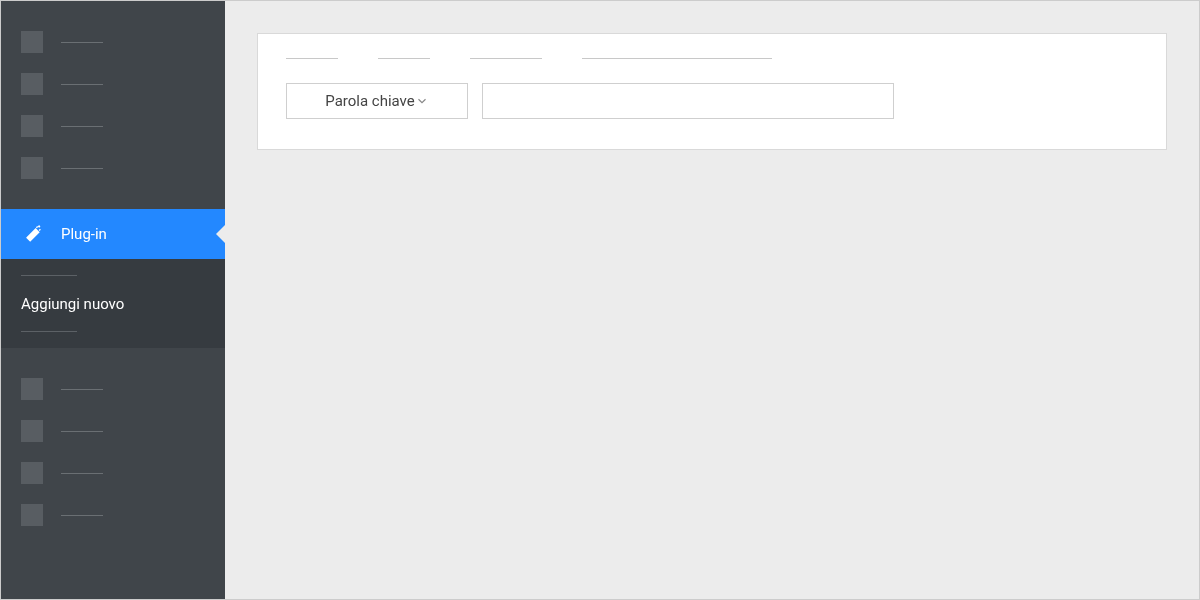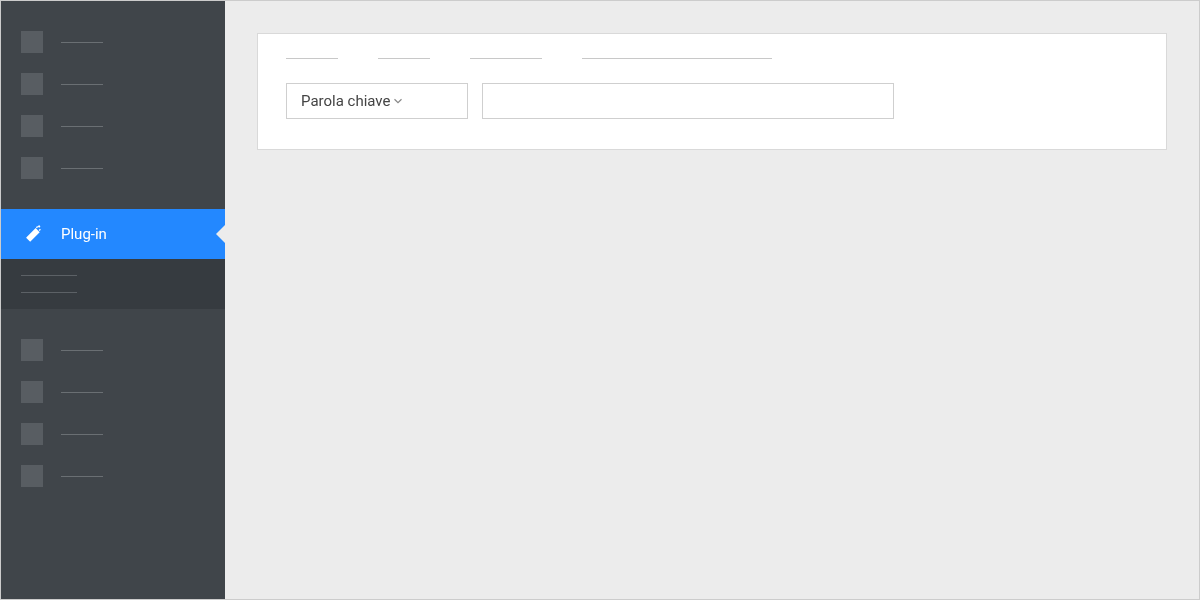--- a/index.html
+++ b/index.html
@@ -115,21 +115,21 @@
     .tab-placeholder:nth-child(2) { width: 52px; }
     .tab-placeholder:nth-child(3) { width: 72px; }
     .tab-placeholder:nth-child(4) { width: 190px; }
     .search-row {
       display: flex;
       gap: 14px;
     }
     .select-box {
       display: flex;
       align-items: center;
-      justify-content: flex-start;
+      justify-content: center;
       border: 1px solid #cfcfcf;
       padding: 8px 14px;
       width: 182px;
       font-size: 15px;
       color: #444;
       cursor: pointer;
     }
     .chevron {
       display: inline-flex;
     }
@@ -175,20 +175,23 @@
           <line x1="19" y1="3" x2="20.5" y2="4.5"></line>
         </svg>
       </span>
       <span class="sidebar-active-label">Plug-in</span>
     </div>
 
     <div class="sidebar-submenu">
       <div class="sidebar-subitem">
         <div class="sidebar-subitem-line"></div>
       </div>
+      <div class="sidebar-subitem-active">
+        <span class="sidebar-subitem-active-label">Aggiungi nuovo</span>
+      </div>
       <div class="sidebar-subitem">
         <div class="sidebar-subitem-line"></div>
       </div>
     </div>
 
     <div class="sidebar-group">
       <div class="sidebar-item-placeholder">
         <div class="sidebar-icon-placeholder"></div>
         <div class="sidebar-label-placeholder"></div>
       </div>

